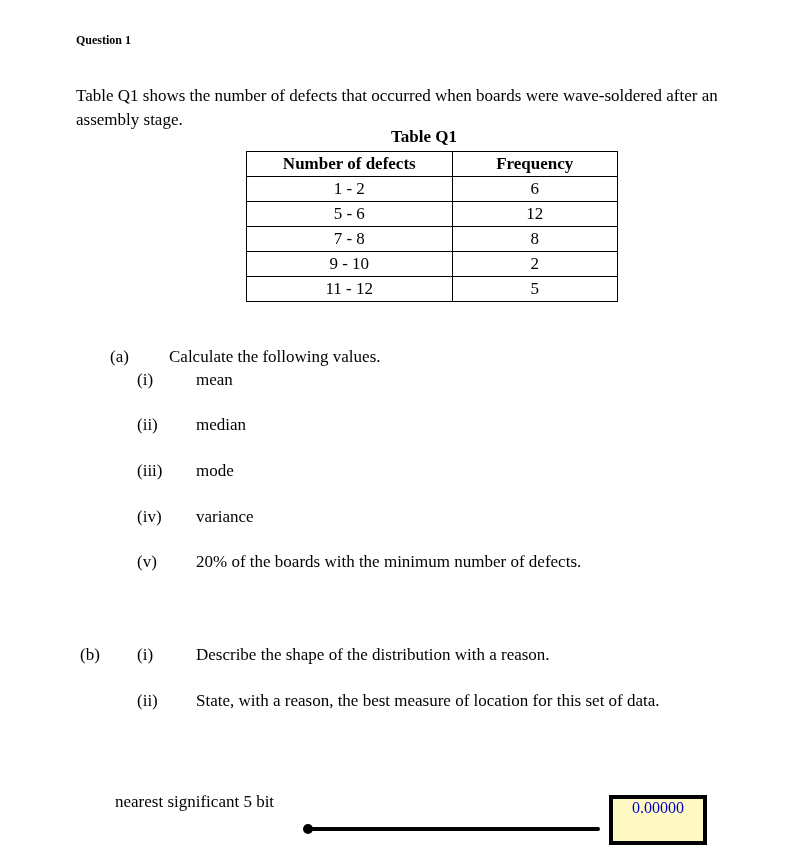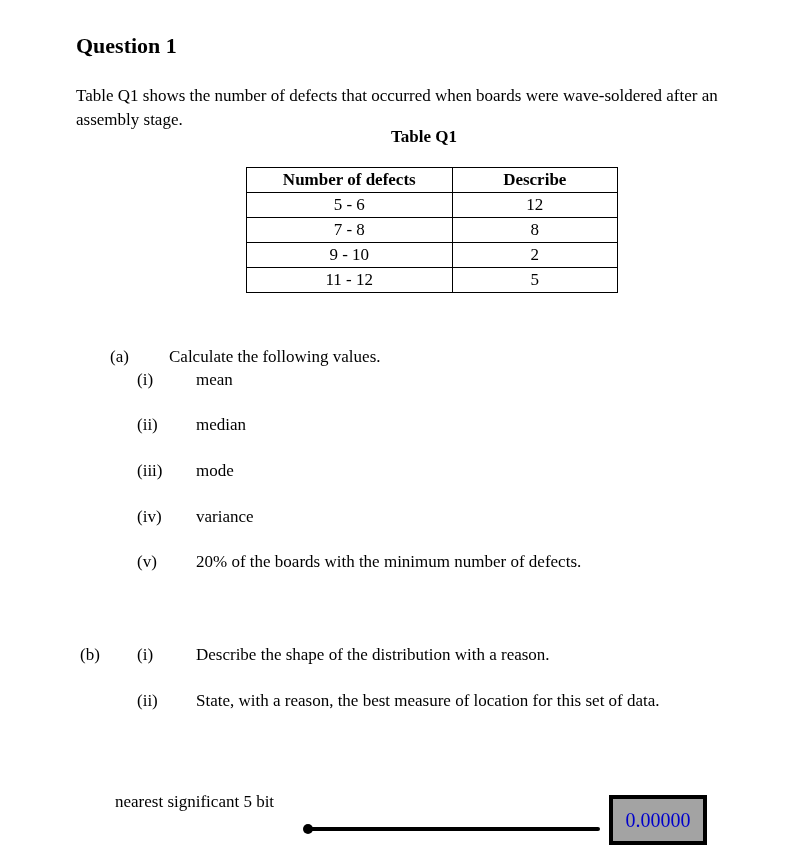--- a/index.html
+++ b/index.html
@@ -8,26 +8,26 @@
     width: 812px;
     height: 860px;
     background: #ffffff;
     font-family: "Liberation Serif", serif;
     font-size: 17px;
     color: #000000;
     overflow: hidden;
   }
   .abs { position: absolute; }
 
-  .qtitle { left: 76px; top: 33px; font-weight: bold; font-size: 22px; }
+  .qtitle { left: 76px; top: 33px; font-weight: bold; font-size: 12px; }
 
   .intro { left: 76px; top: 84px; width: 700px; line-height: 1.42; }
 
   .tbl-wrap { left: 238px; top: 127px; width: 372px; }
-  .tbl-title { text-align: center; font-weight: bold; margin-bottom: 20px; font-size: 17px; }
+  .tbl-title { text-align: center; font-weight: bold; margin-bottom: 4px; font-size: 17px; }
   table.freq { border-collapse: collapse; width: 100%; margin-left: 8px; }
   table.freq th, table.freq td {
     border: 1px solid #000;
     text-align: center;
     padding: 1px 4px;
     font-size: 17px;
     height: 22px;
   }
   table.freq th { font-weight: bold; }
   .col-defects { width: 205px; }
@@ -45,23 +45,23 @@
     left: 303px; top: 824px; width: 10px; height: 10px;
     background: #000; border-radius: 50%;
   }
   .connector-line {
     left: 308px; top: 827px; width: 292px; height: 4px;
     background: #000; border-radius: 2px;
   }
   .answer-box {
     left: 609px; top: 795px; width: 90px; height: 42px;
     border: 4px solid #000;
-    display: flex; align-items: center; justify-content: center;
-    font-size: 20px;
-    background: #a3a3a3;
+    display: flex; align-items: flex-start; justify-content: center;
+    font-size: 16px;
+    background: #fef9c3;
   }
 </style>
 </head>
 <body>
 
 <div class="page">
 
   <div class="abs qtitle">Question 1</div>
 
   <div class="abs intro">Table Q1 shows the number of defects that occurred when boards were wave-soldered after an assembly stage.</div>
@@ -69,24 +69,28 @@
   <div class="abs tbl-wrap">
     <div class="tbl-title">Table Q1</div>
     <table class="freq">
       <colgroup>
         <col class="col-defects">
         <col class="col-freq">
       </colgroup>
       <thead>
         <tr>
           <th>Number of defects</th>
-          <th>Describe</th>
+          <th>Frequency</th>
         </tr>
       </thead>
       <tbody>
+        <tr>
+          <td>1 - 2</td>
+          <td>6</td>
+        </tr>
         <tr>
           <td>5 - 6</td>
           <td>12</td>
         </tr>
         <tr>
           <td>7 - 8</td>
           <td>8</td>
         </tr>
         <tr>
           <td>9 - 10</td>

